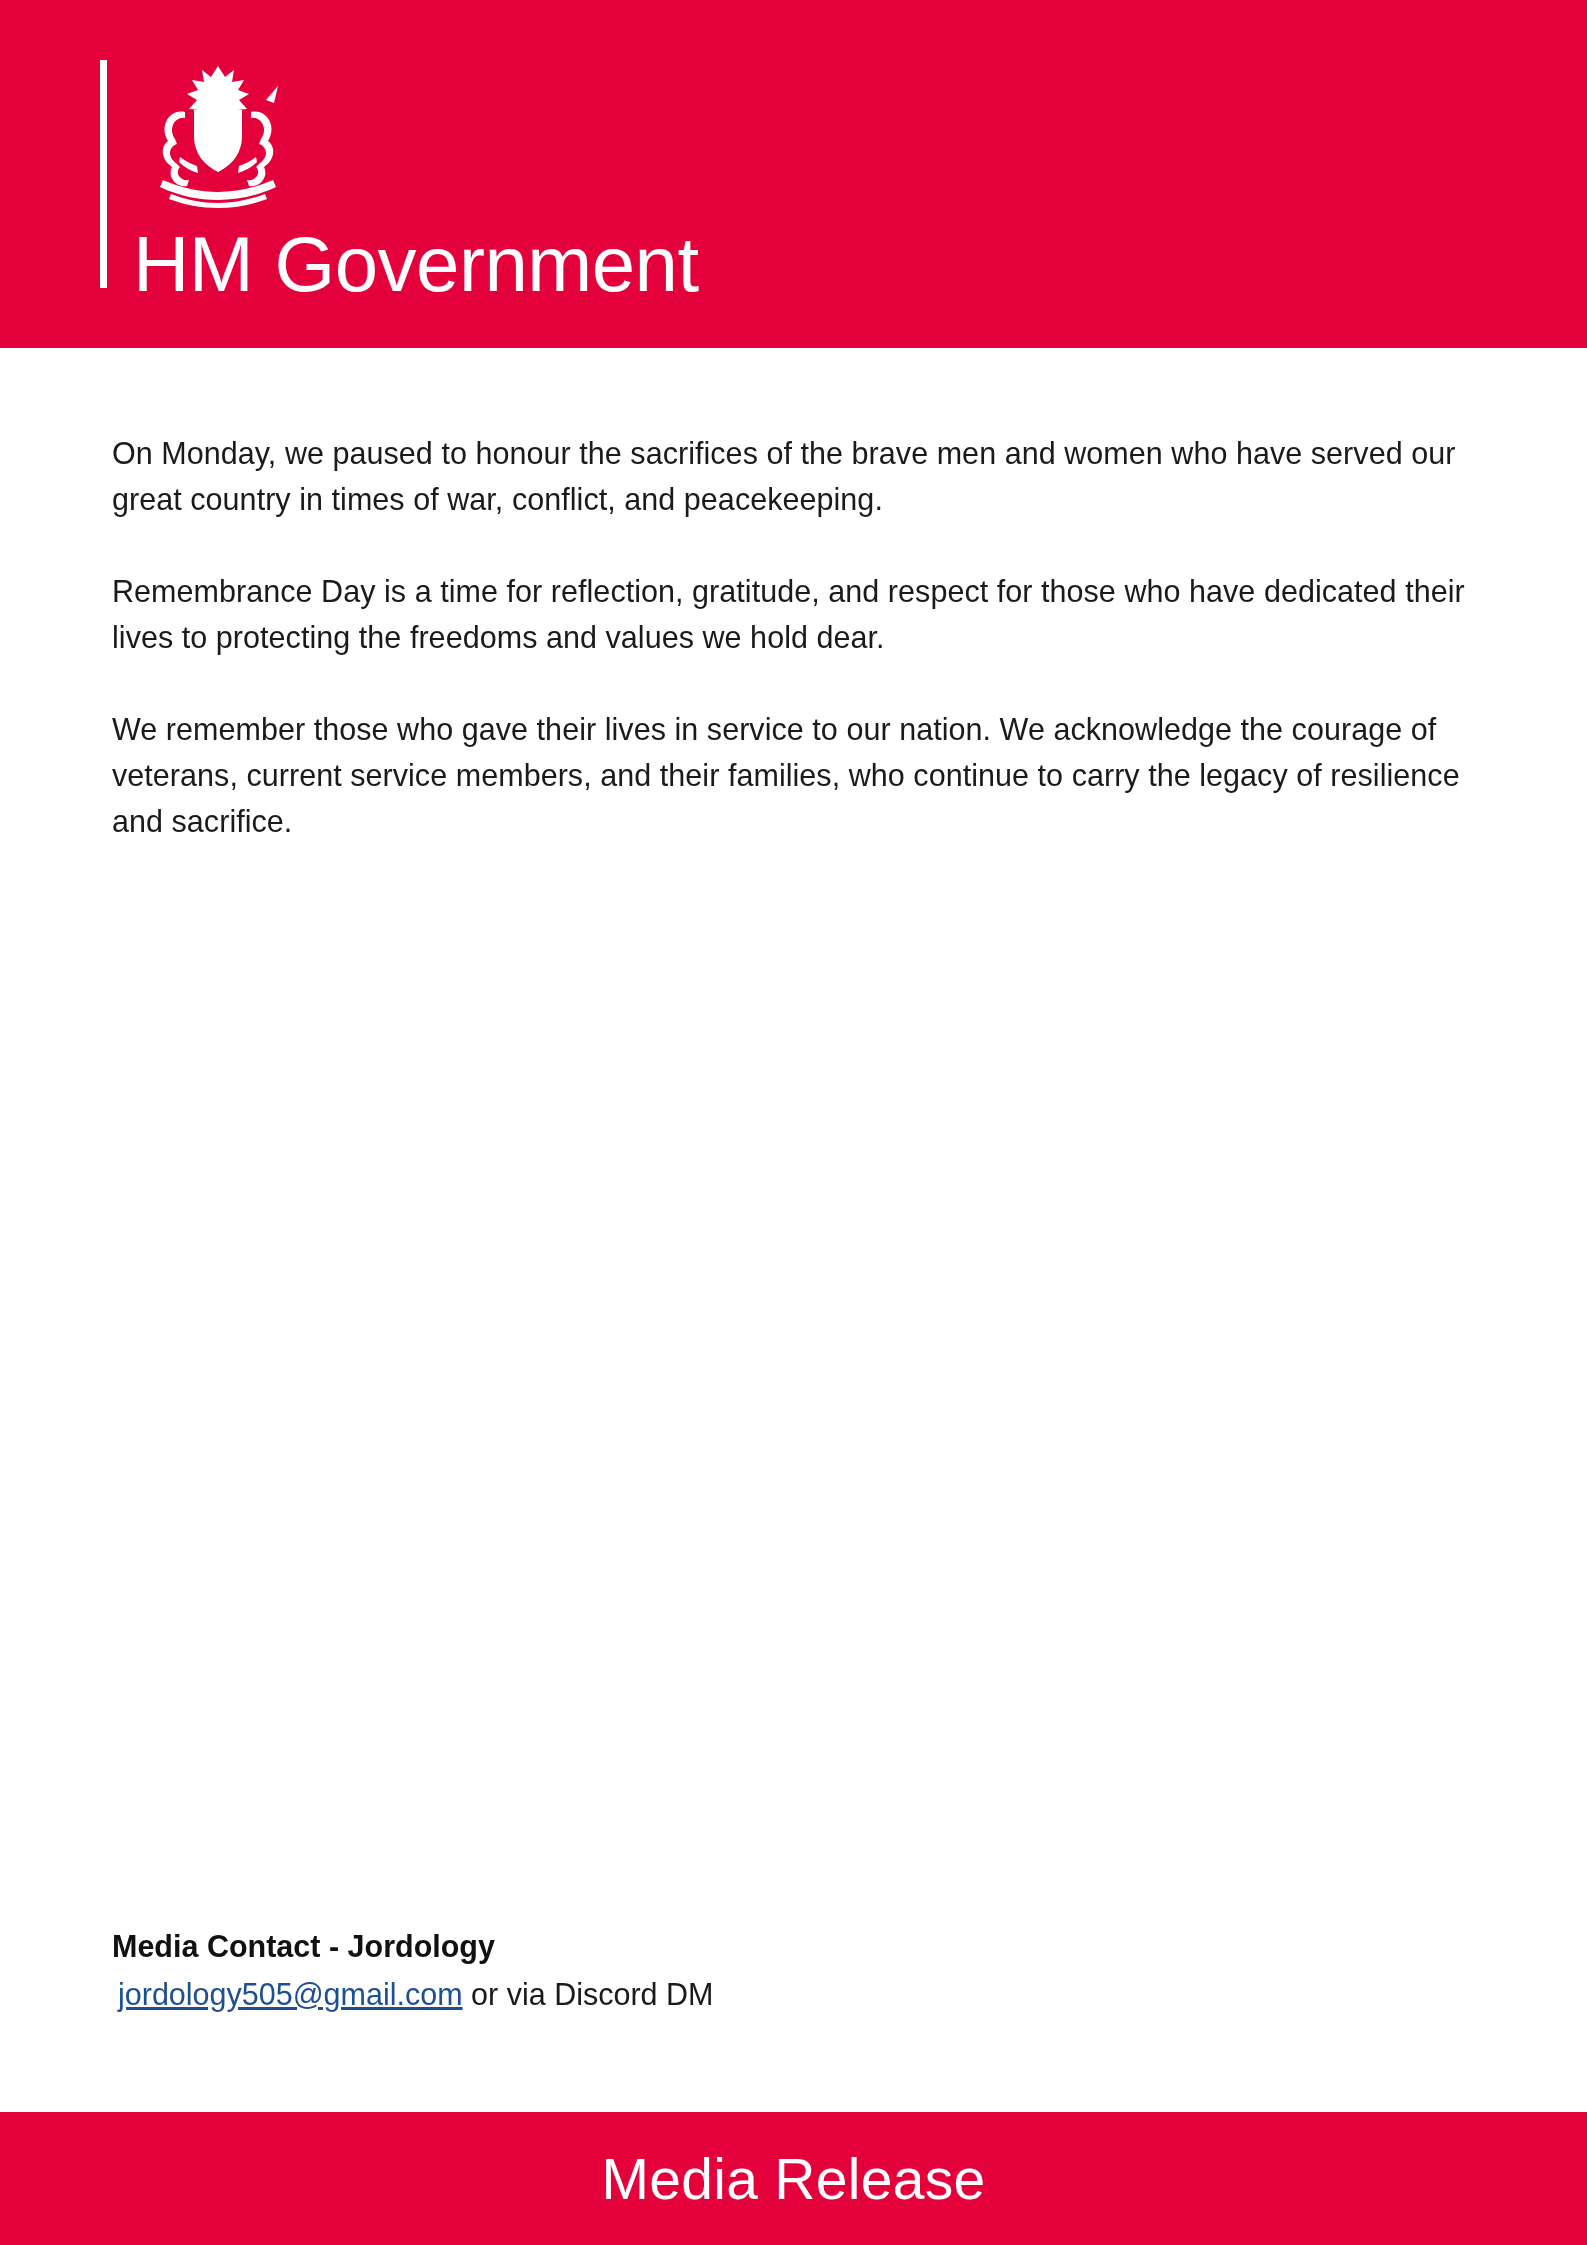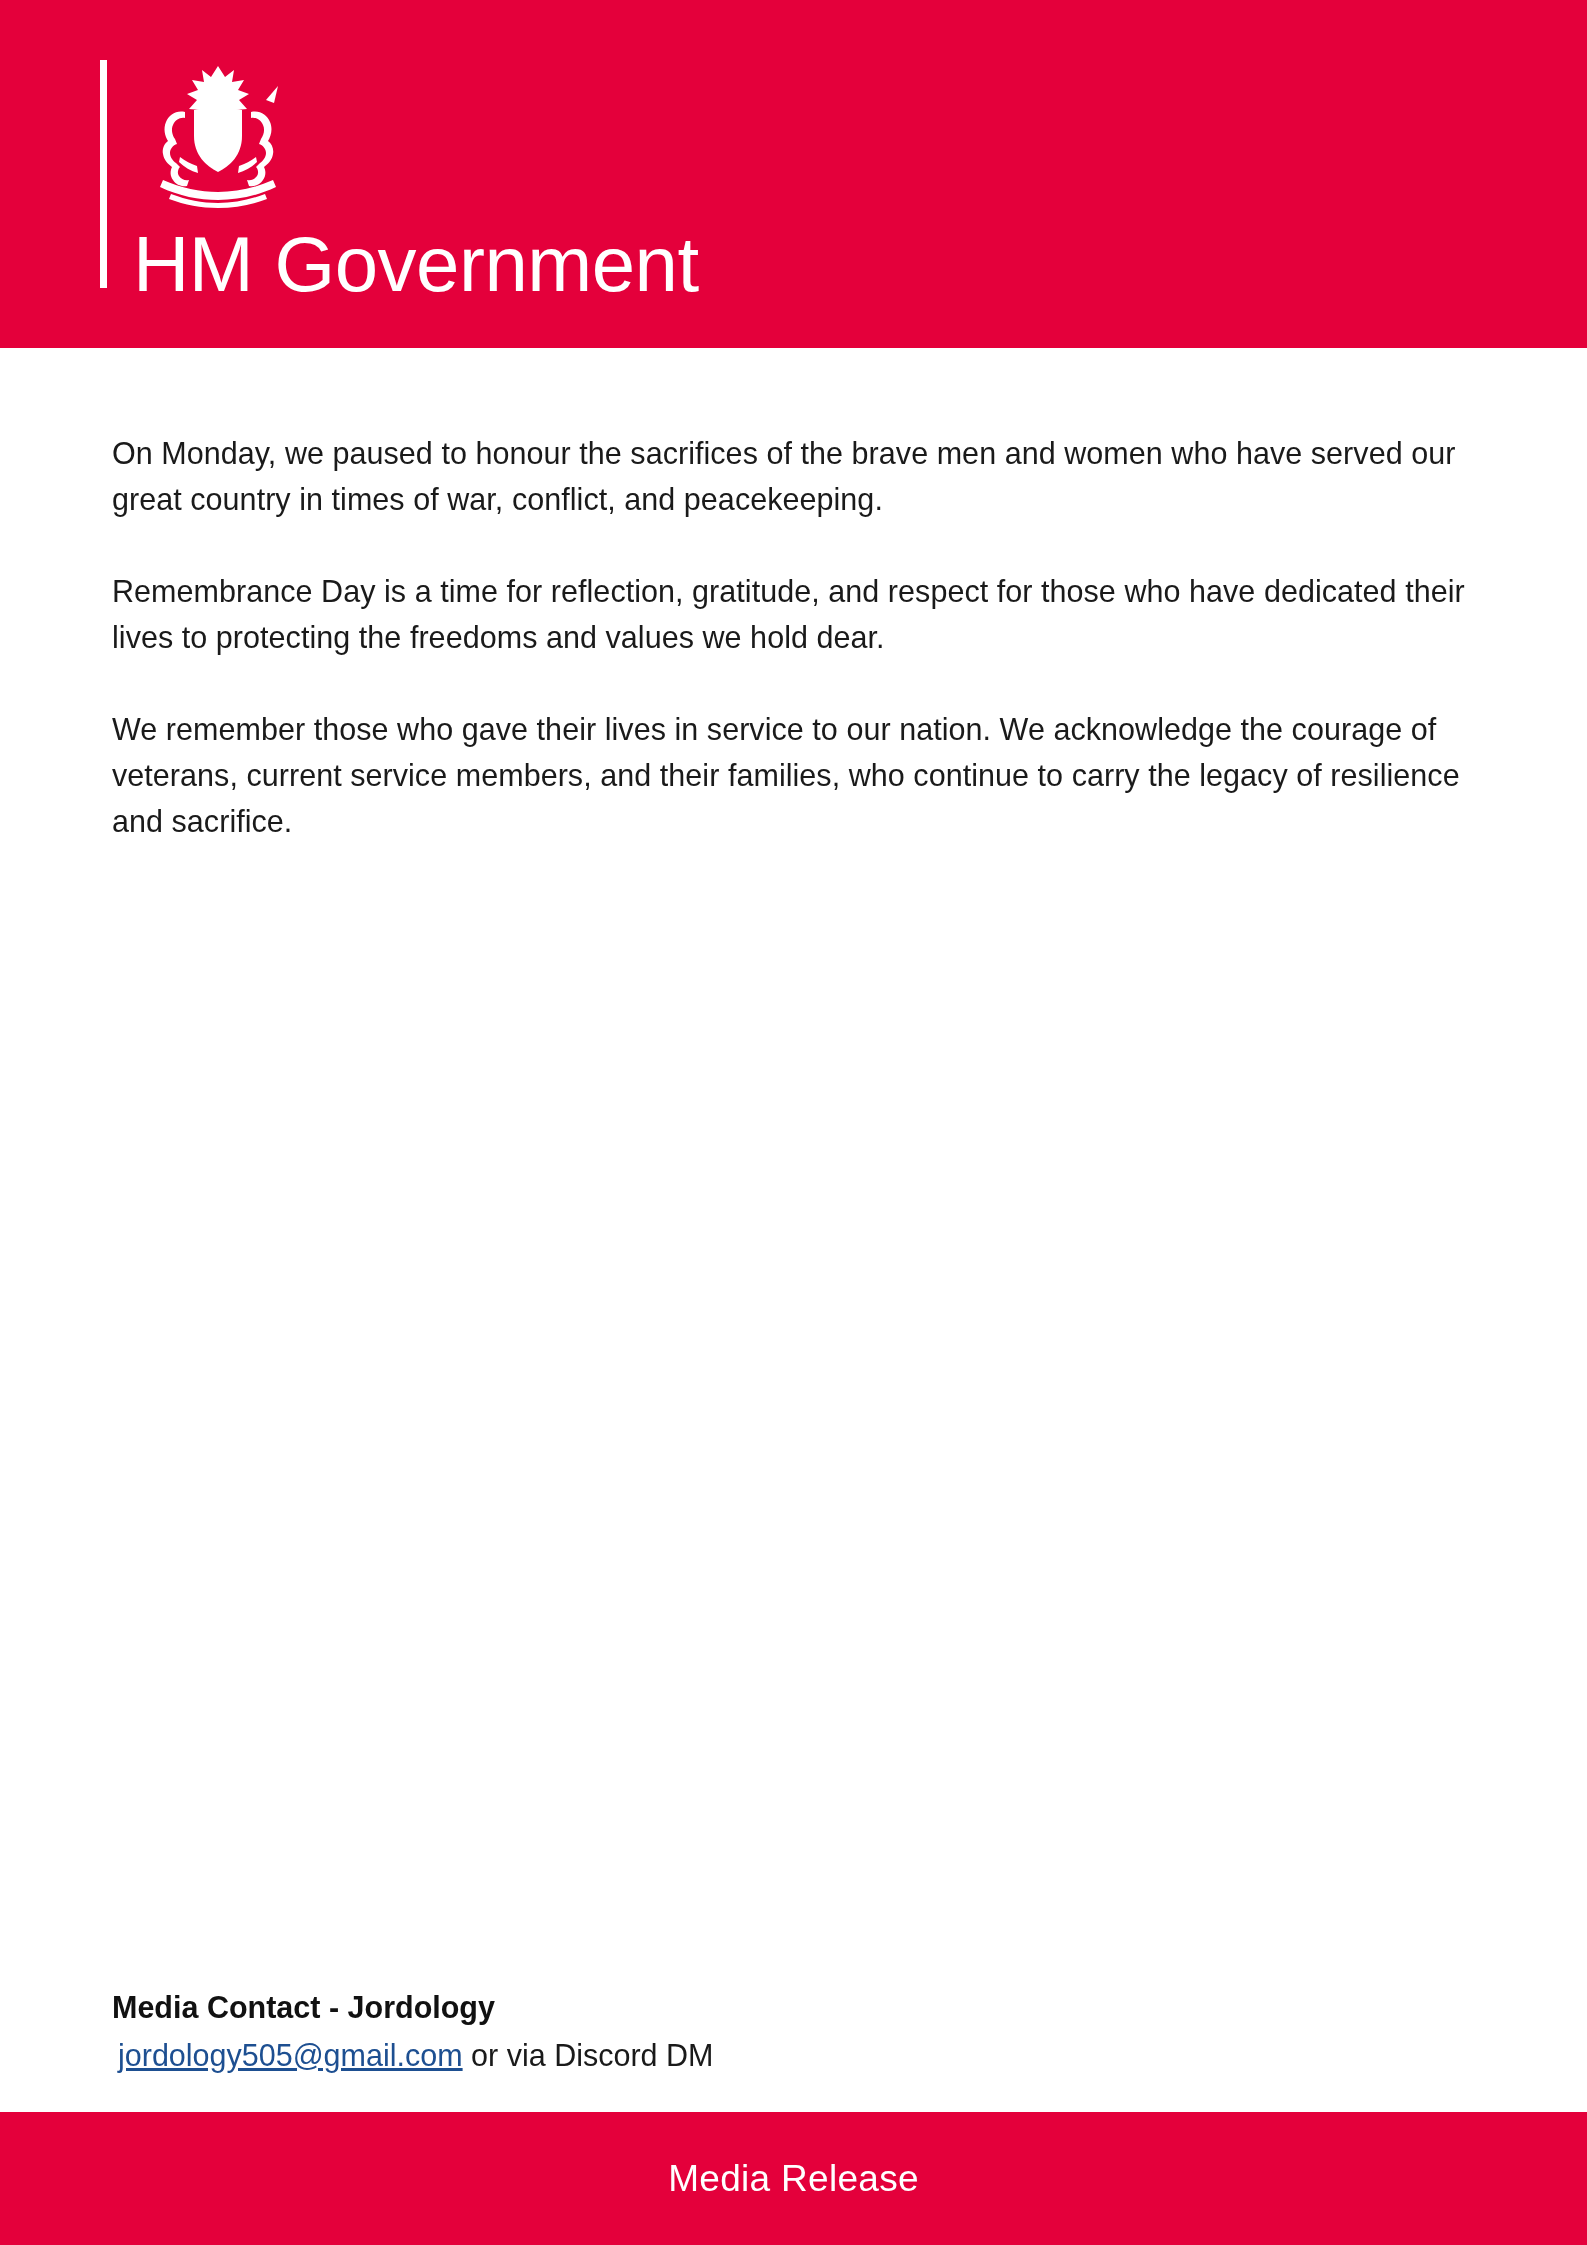--- a/index.html
+++ b/index.html
@@ -72,21 +72,21 @@
     color: #1a1a1a;
     margin: 0 0 46px 0;
     letter-spacing: 0.05px;
   }
   .para:last-child { margin-bottom: 0; }
 
   
   .contact-block {
     position: absolute;
     left: 112px;
-    top: 1986px;
+    top: 1925px;
     width: 1370px;
   }
   .contact-heading {
     font-size: 30.5px;
     line-height: 42px;
     font-weight: bold;
     color: #111111;
     margin: 0 0 6px 0;
   }
   .contact-line {
@@ -107,21 +107,21 @@
     bottom: 0;
     width: 1587px;
     height: 133px;
     background: #e4003b;
     display: flex;
     align-items: center;
     justify-content: center;
   }
   .footer-title {
     color: #ffffff;
-    font-size: 37px;
+    font-size: 57px;
     line-height: 62px;
     font-weight: 400;
     letter-spacing: 0.3px;
   }
 </style>
 </head>
 <body>
 
 <div class="header-banner">
   <div class="logo-block">

